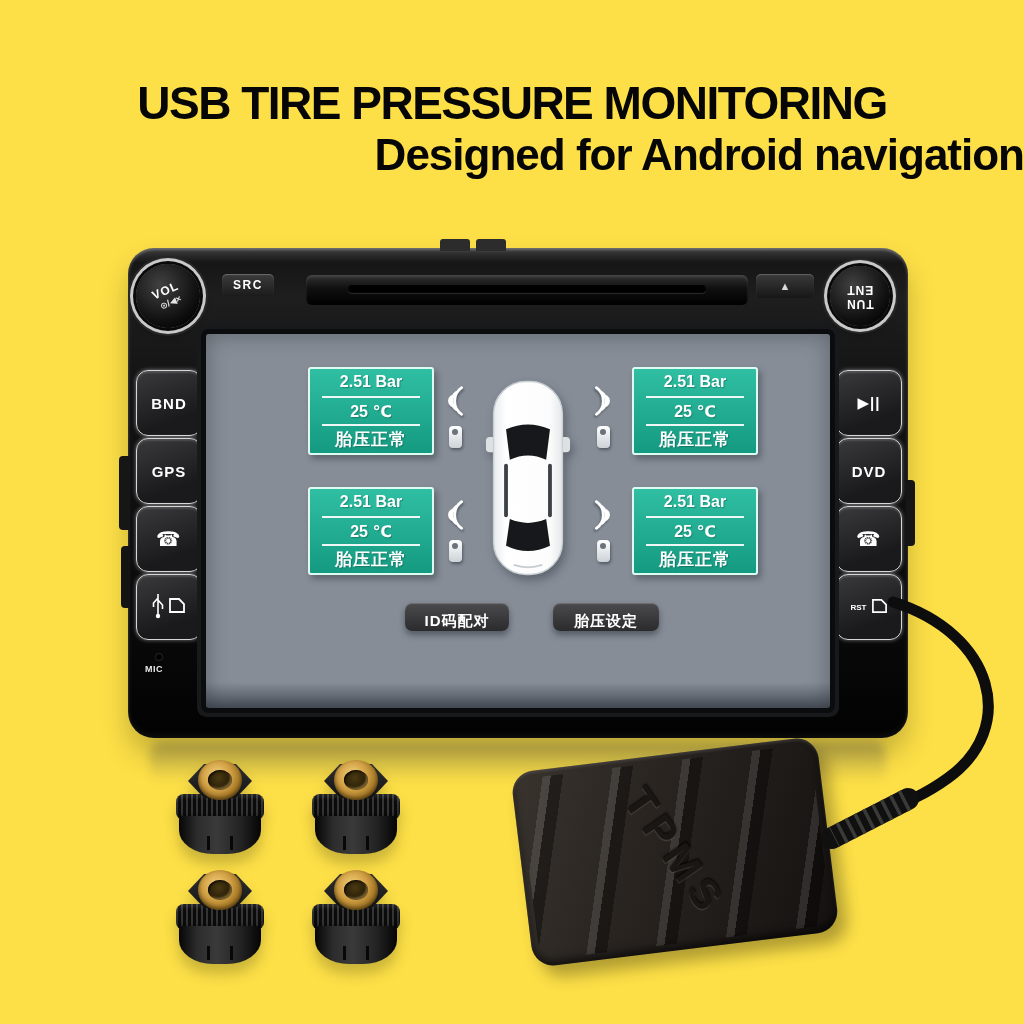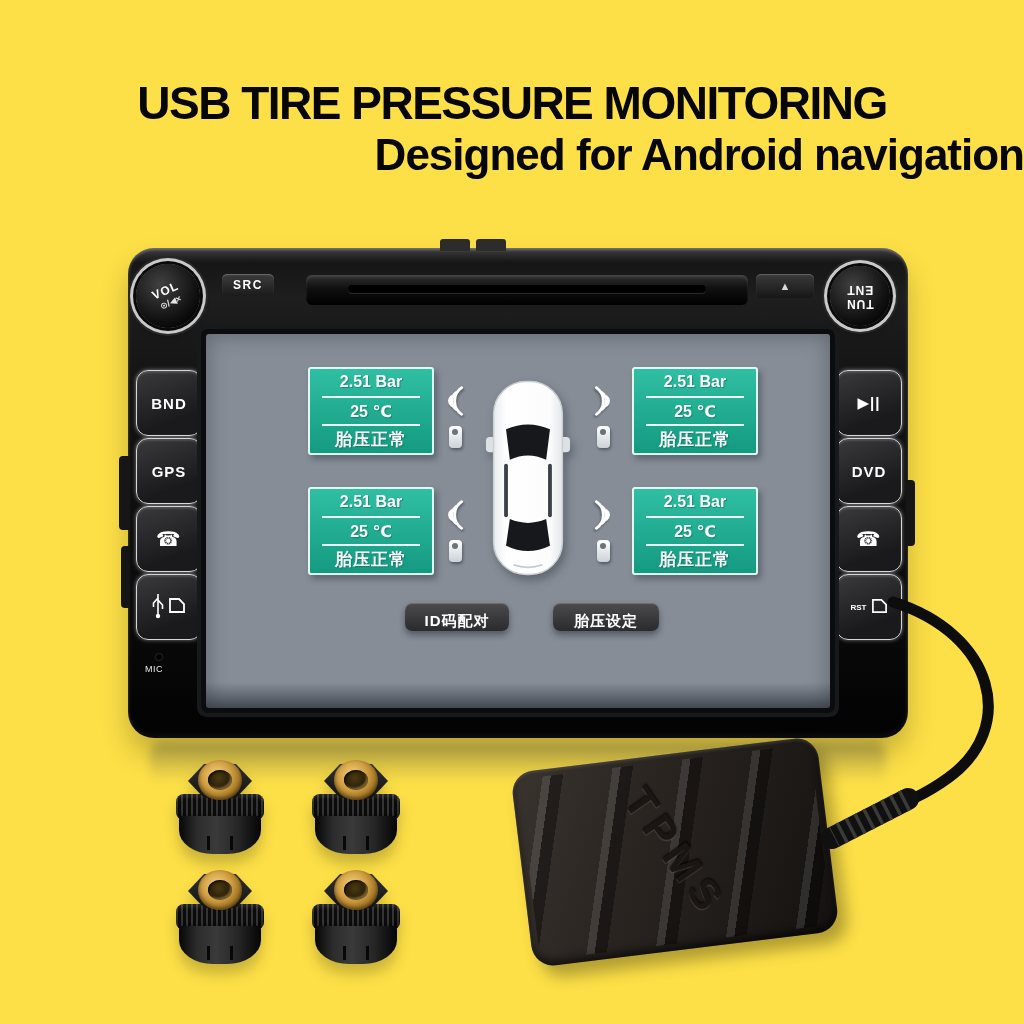--- a/index.html
+++ b/index.html
@@ -49,21 +49,21 @@
   .col-left{left:8px;}  .col-right{left:708px;}
   .side-btn{width:64px;height:64px;border-radius:12px;border:1px solid #d6d6d6;
         background:linear-gradient(160deg,#3a3a3c,#1a1a1c 72%);
         box-shadow:0 0 4px rgba(255,255,255,.45),inset 0 2px 2px rgba(255,255,255,.14);
         color:#fff;font-weight:bold;font-size:15px;letter-spacing:1px;
         display:flex;align-items:center;justify-content:center;gap:4px;}
   .side-btn .glyph{font-size:20px;font-weight:normal;}
   .tiny-label{font-size:8px;letter-spacing:0;}
   .mic-hole{position:absolute;left:28px;top:406px;width:6px;height:6px;border-radius:50%;background:#000;
         box-shadow:0 0 2px rgba(255,255,255,.4);}
-  .mic-label{position:absolute;left:17px;top:416px;font-size:9px;font-weight:normal;color:#e8e8e8;letter-spacing:.5px;}
+  .mic-label{position:absolute;left:17px;top:416px;font-size:9px;font-weight:bold;color:#e8e8e8;letter-spacing:.5px;}
 
   
   .screen{position:absolute;left:78px;top:86px;width:624px;height:374px;border-radius:3px;background:#868d97;
         box-shadow:0 0 0 5px #0a0c0e,0 0 0 9px #17191b,inset 0 0 22px rgba(0,0,0,.30);}
   .screen-glare{position:absolute;left:0;right:0;bottom:0;height:26px;
         background:linear-gradient(180deg,rgba(0,0,0,0),rgba(8,14,24,.45));}
 
   .tire-box{position:absolute;width:122px;height:84px;border-radius:3px;border:2px solid #ddfbf1;
         background:linear-gradient(180deg,#30bfa3,#149a81);box-shadow:3px 4px 6px rgba(15,25,35,.35);
         color:#fff;font-weight:bold;display:flex;flex-direction:column;text-align:center;}

